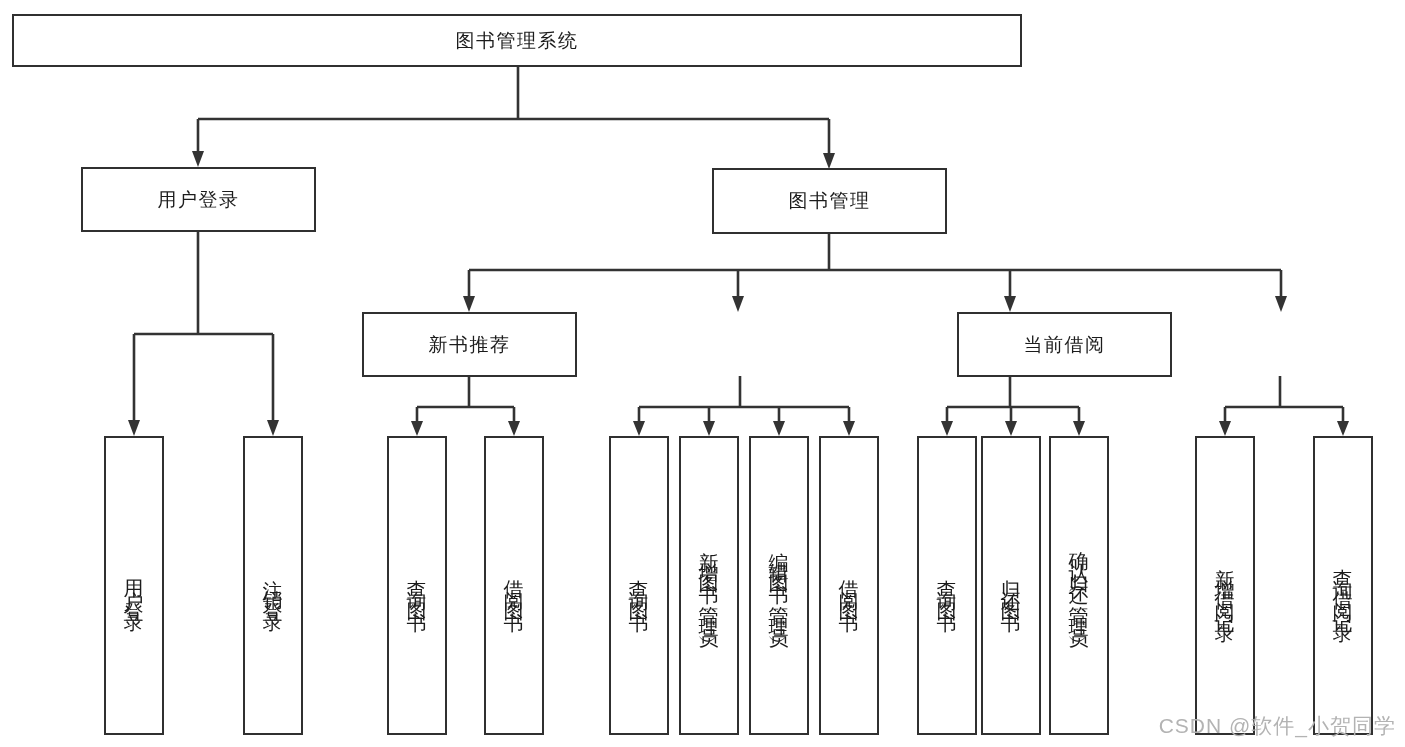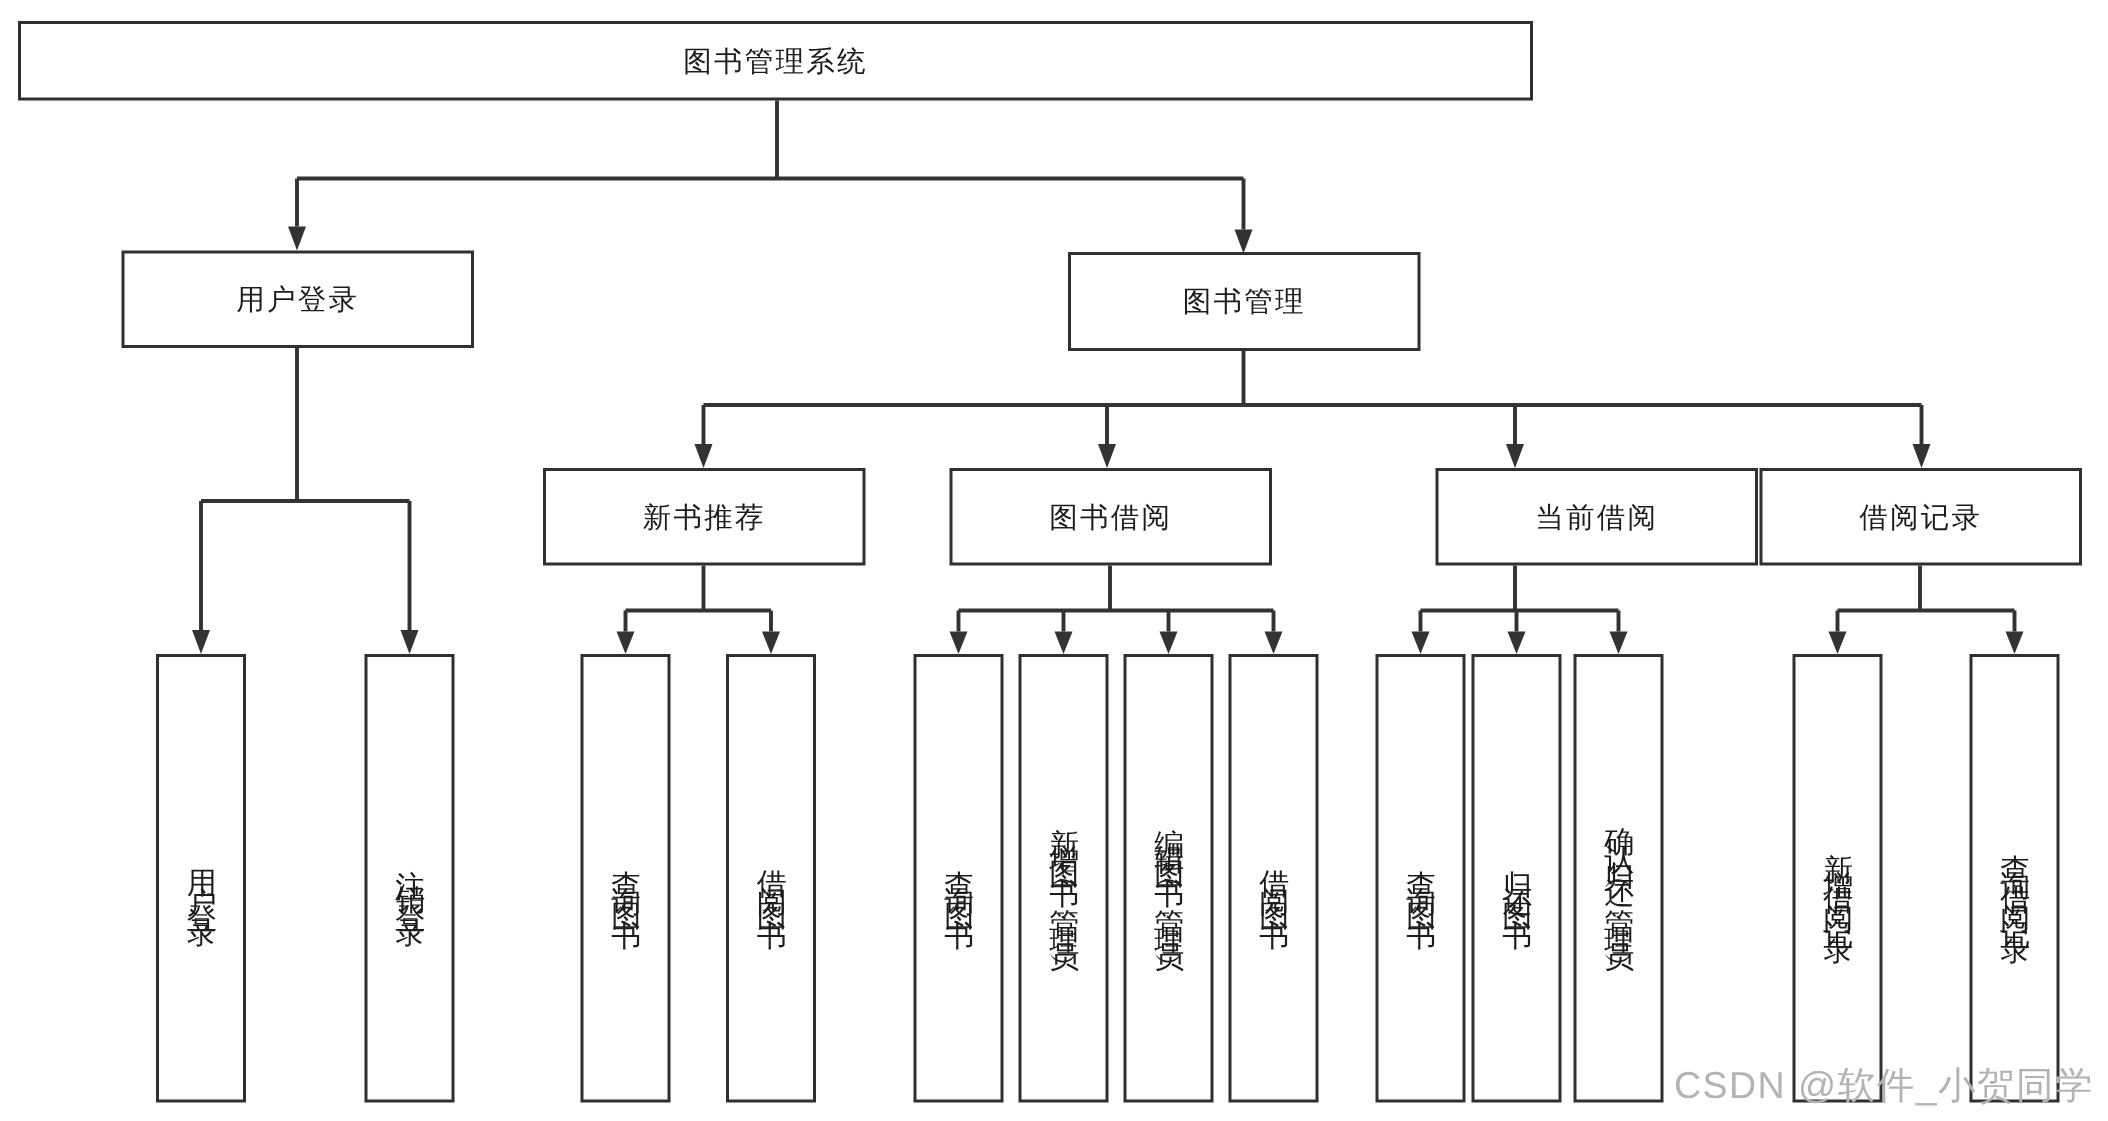--- a/index.html
+++ b/index.html
@@ -49,21 +49,21 @@
     writing-mode: vertical-rl;
     font-size: 20px;
     letter-spacing: 11px;
     line-height: 1;
   }
 
   .watermark {
     position: absolute;
     right: 9px;
     bottom: 7px;
-    font-size: 25px;
+    font-size: 21px;
     letter-spacing: 1px;
     color: var(--watermark, #b3b3b3);
     z-index: 5;
     white-space: nowrap;
   }
 
   
   #n-root   { left: 12px;   top: 14px;  width: 1010px; height: 53px; }
 
   #n-login  { left: 81px;   top: 167px; width: 235px;  height: 65px; }
@@ -133,23 +133,21 @@
       <polygon points="1337,421 1349,421 1343,436"></polygon>
     </g>
   </svg>
 
   <div id="n-root" class="node h">图书管理系统</div>
 
   <div id="n-login" class="node h">用户登录</div>
   <div id="n-mgmt" class="node h">图书管理</div>
 
   <div id="n-rec" class="node h">新书推荐</div>
-  <div id="n-borrow" class="node h">图书借阅</div>
   <div id="n-cur" class="node h">当前借阅</div>
-  <div id="n-record" class="node h">借阅记录</div>
 
   <div id="l-1" class="node v leaf">用户登录</div>
   <div id="l-2" class="node v leaf">注销登录</div>
 
   <div id="l-3" class="node v leaf">查询图书</div>
   <div id="l-4" class="node v leaf">借阅图书</div>
 
   <div id="l-5" class="node v leaf">查询图书</div>
   <div id="l-6" class="node v leaf">新增图书（管理员）</div>
   <div id="l-7" class="node v leaf">编辑图书（管理员）</div>

